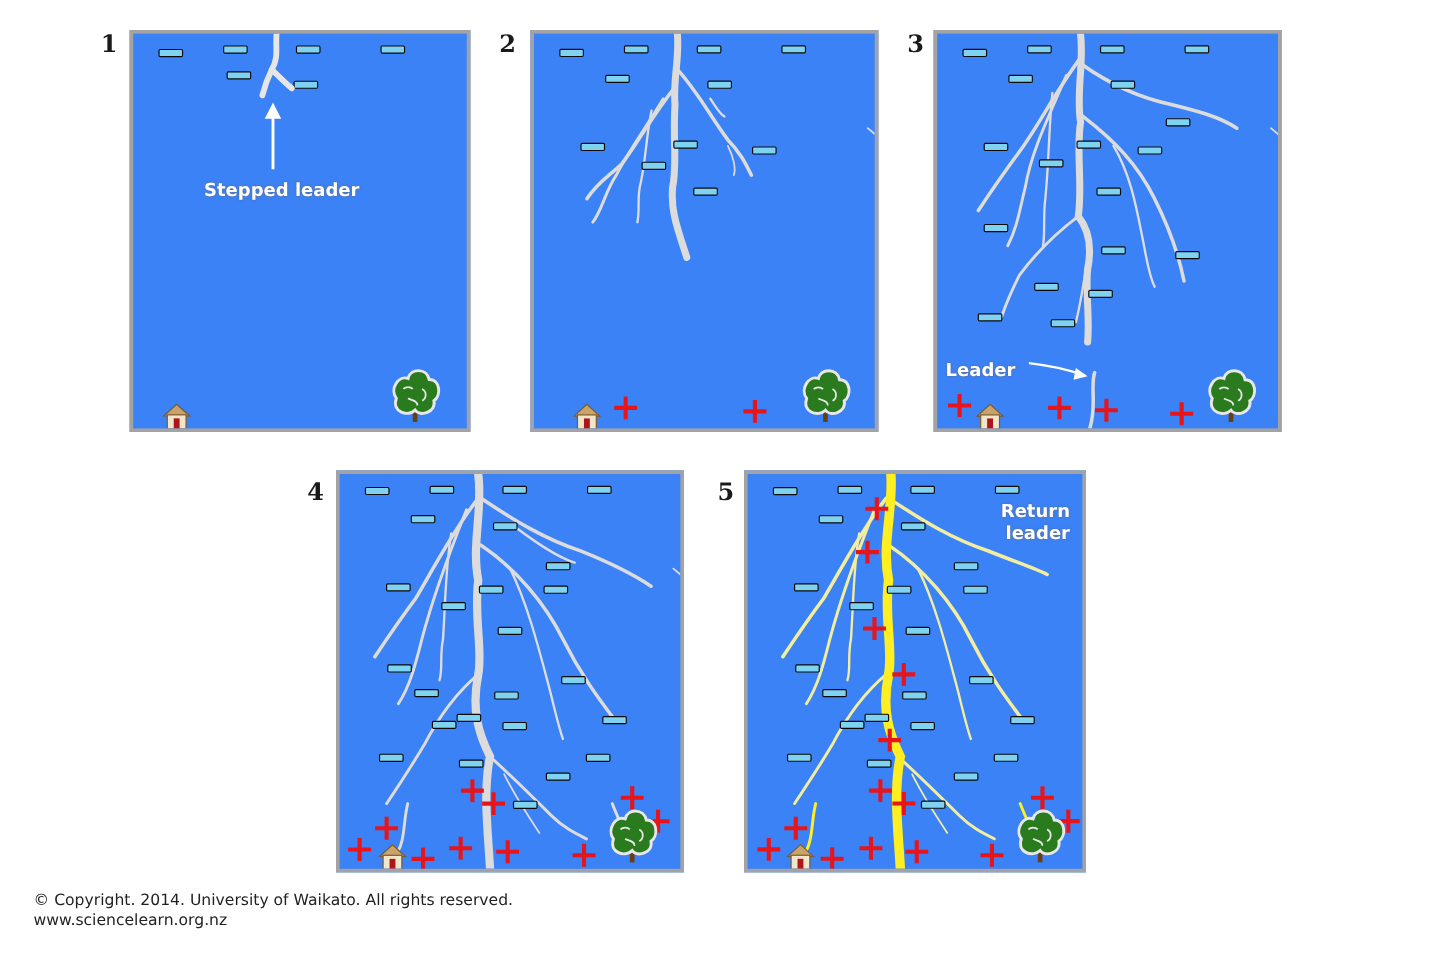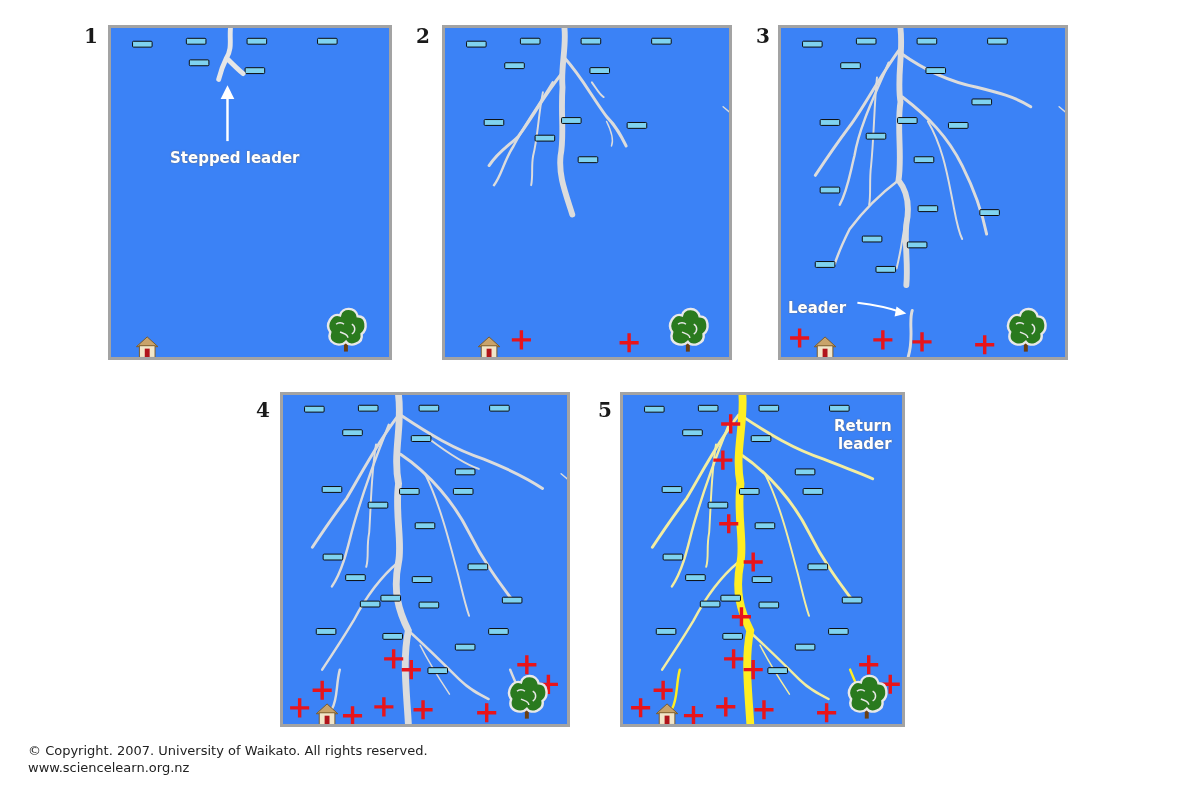--- a/index.html
+++ b/index.html
@@ -273,15 +273,15 @@
     <use href="#house" x="45" y="325"></use>
     <use href="#tree" x="249" y="308"></use>
   </svg>
   <div class="label" style="left:211px; top:22px; text-align:right;">
     <div>Return</div>
     <div>leader</div>
   </div>
 </div>
 
 <div class="footer">
-  <div>© Copyright. 2007. University of Waikato. All rights reserved.</div>
+  <div>© Copyright. 2014. University of Waikato. All rights reserved.</div>
   <div>www.sciencelearn.org.nz</div>
 </div>
 
 </body></html>

